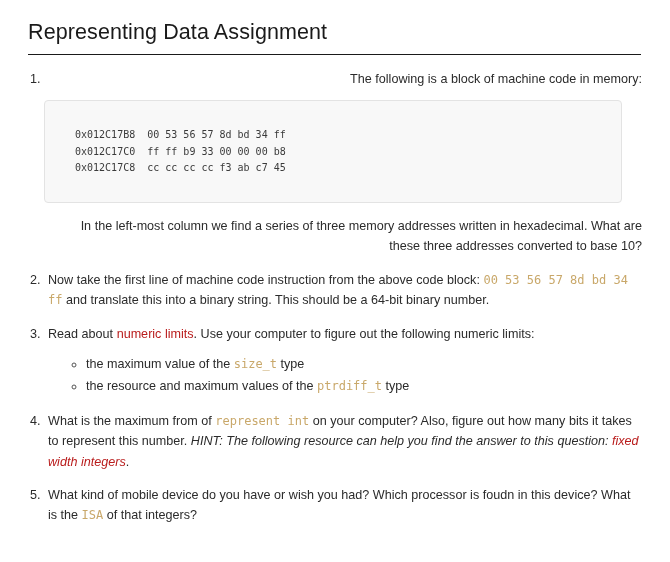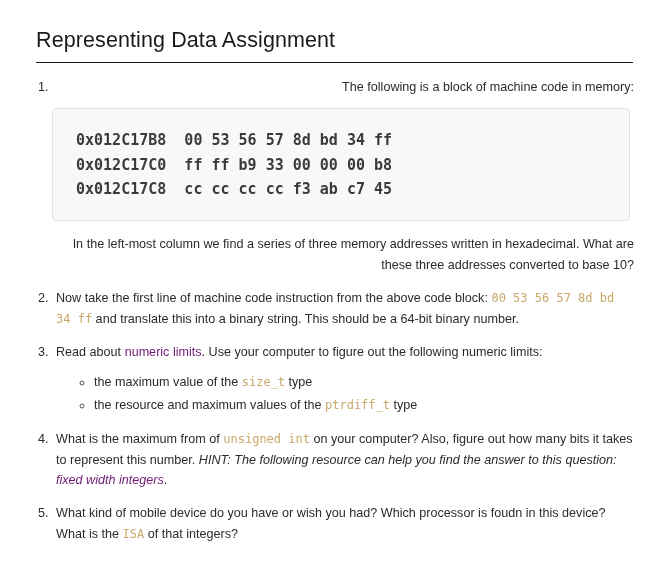--- a/index.html
+++ b/index.html
@@ -12,21 +12,21 @@
     height: 562px;
     font-family: "Liberation Sans", sans-serif;
     color: #2b2b2b;
     overflow: hidden;
   }
   .page {
     width: 670px;
     height: 562px;
     position: relative;
     box-sizing: border-box;
-    padding: 12px;
+    padding: 4px;
   }
   .doc-title {
     font-size: 21.5px;
     font-weight: 400;
     color: #1a1a1a;
     margin: 0;
     padding: 16px 0 9px 24px;
     letter-spacing: 0.1px;
   }
   .title-rule {
@@ -60,36 +60,35 @@
   .codeblock {
     background: #f8f8f8;
     border: 1px solid #e3e3e3;
     border-radius: 4px;
     margin: 11px 0 13px -4px;
     padding: 14px 16px 14px 18px;
     width: 578px;
     box-sizing: border-box;
   }
   .codeblock pre {
-    margin: 5px;
+    margin: 12px;
     font-family: "DejaVu Sans Mono", monospace;
-    font-size: 15px;
+    font-size: 10px;
     line-height: 1.62;
     color: #3a3a3a;
     white-space: pre;
-    font-weight: bold;
   }
   code.inline {
     font-family: "DejaVu Sans Mono", monospace;
     font-size: 12px;
     color: #c9a86a;
     background: transparent;
   }
   a.doclink {
-    color: #701a75;
+    color: #b91c1c;
     text-decoration: none;
   }
   em.hint {
     font-style: italic;
   }
   a.doclink.italic {
     font-style: italic;
   }
   ul.sub-list {
     list-style-type: circle;
@@ -142,21 +141,21 @@
           <li>
             <span>the maximum value of the </span><code class="inline">size_t</code><span> type</span>
           </li>
           <li>
             <span>the resource and maximum values of the </span><code class="inline">ptrdiff_t</code><span> type</span>
           </li>
         </ul>
       </li>
 
       <li>
-        <span>What is the maximum from of </span><code class="inline">unsigned int</code><span> on your computer? Also, figure out how many bits it takes to represent this number. </span><em class="hint"><span>HINT: The following resource can help you find the answer to this question: </span><a class="doclink italic" href="#">fixed width integers</a></em><span>.</span>
+        <span>What is the maximum from of </span><code class="inline">represent int</code><span> on your computer? Also, figure out how many bits it takes to represent this number. </span><em class="hint"><span>HINT: The following resource can help you find the answer to this question: </span><a class="doclink italic" href="#">fixed width integers</a></em><span>.</span>
       </li>
 
       <li>
         <span>What kind of mobile device do you have or wish you had? Which processor is foudn in this device? What is the </span><code class="inline">ISA</code><span> of that integers?</span>
       </li>
 
     </ol>
   </div>
 </div>
 

